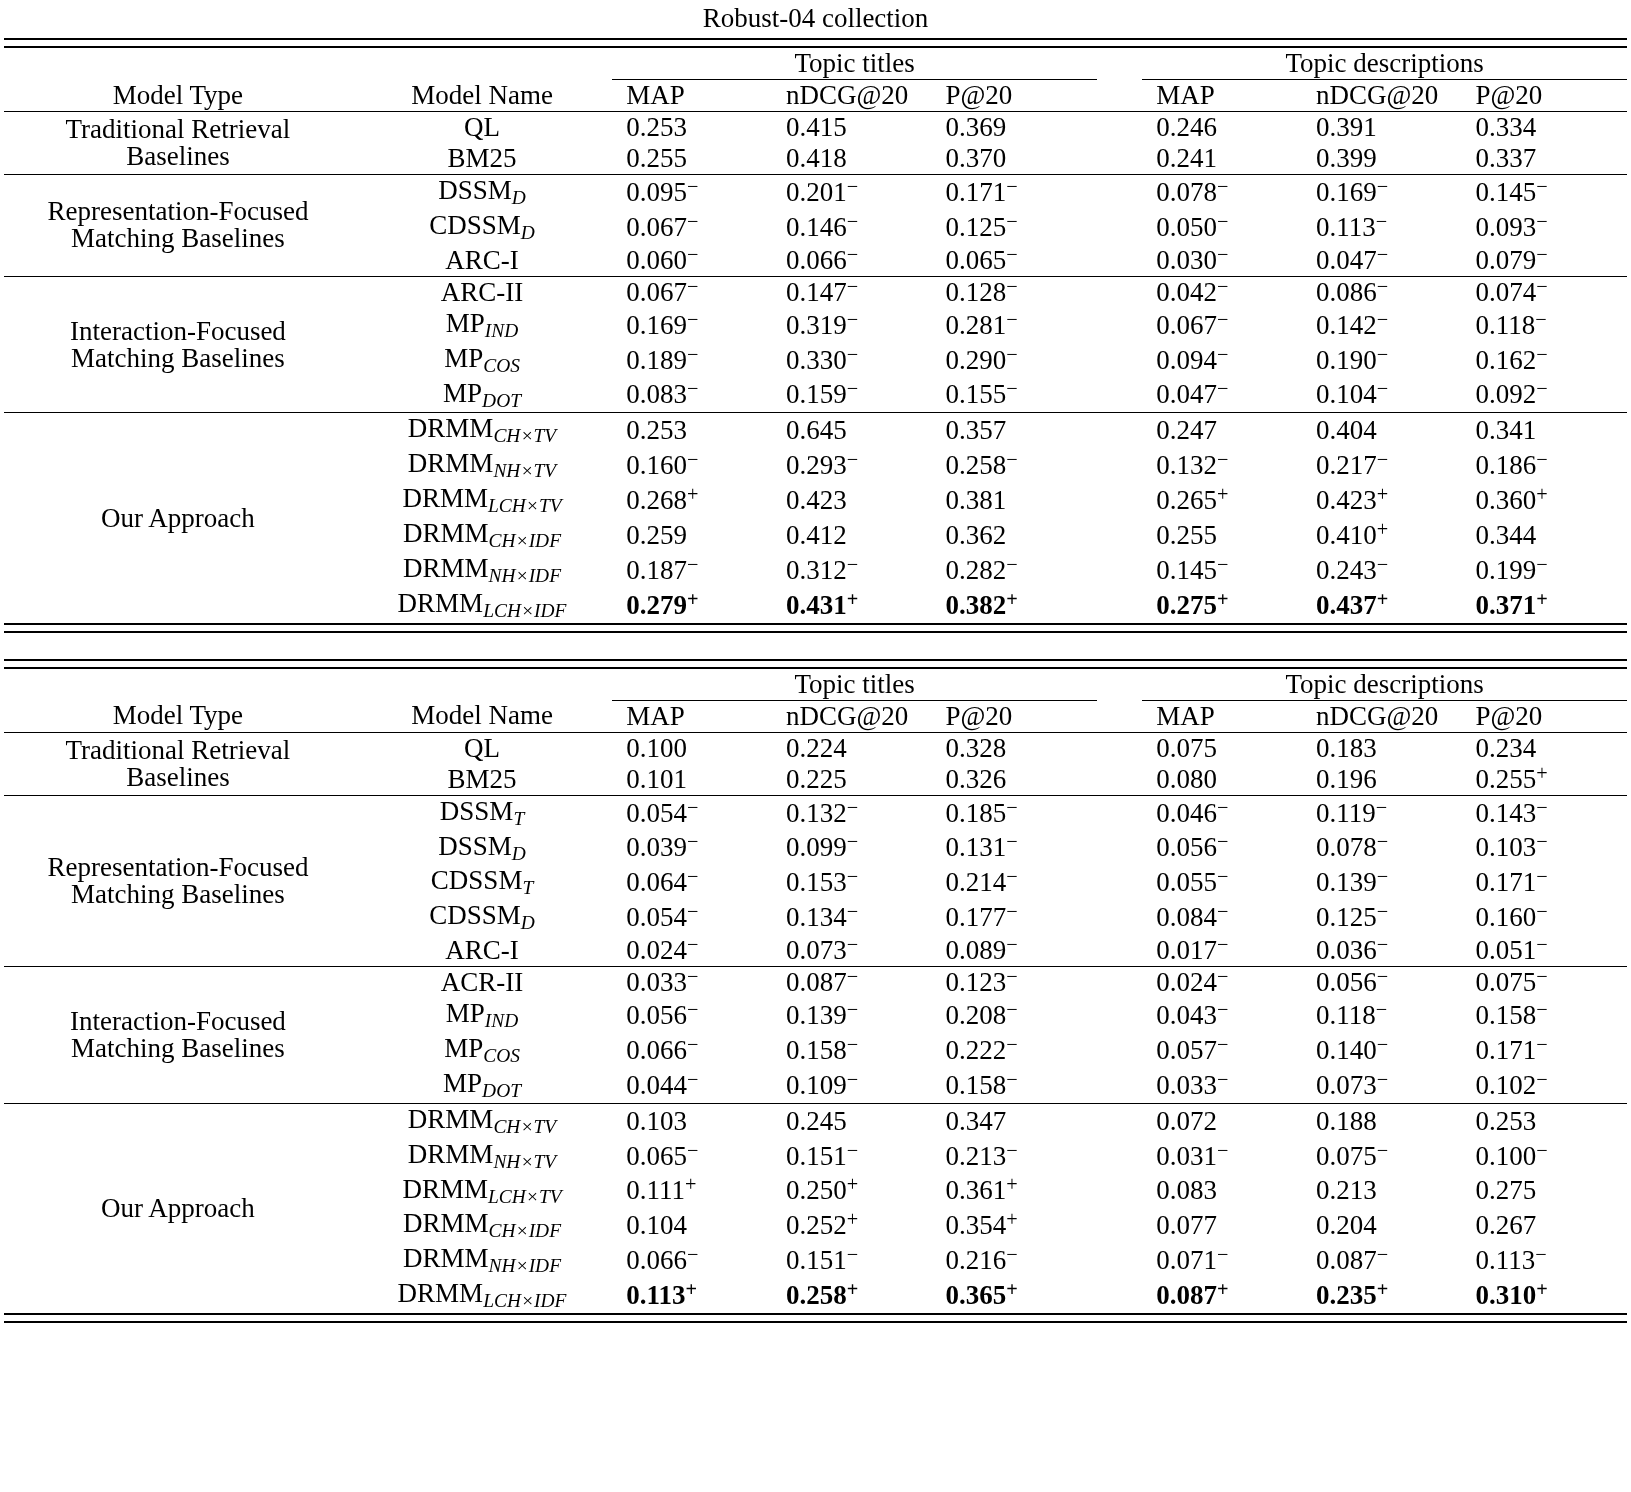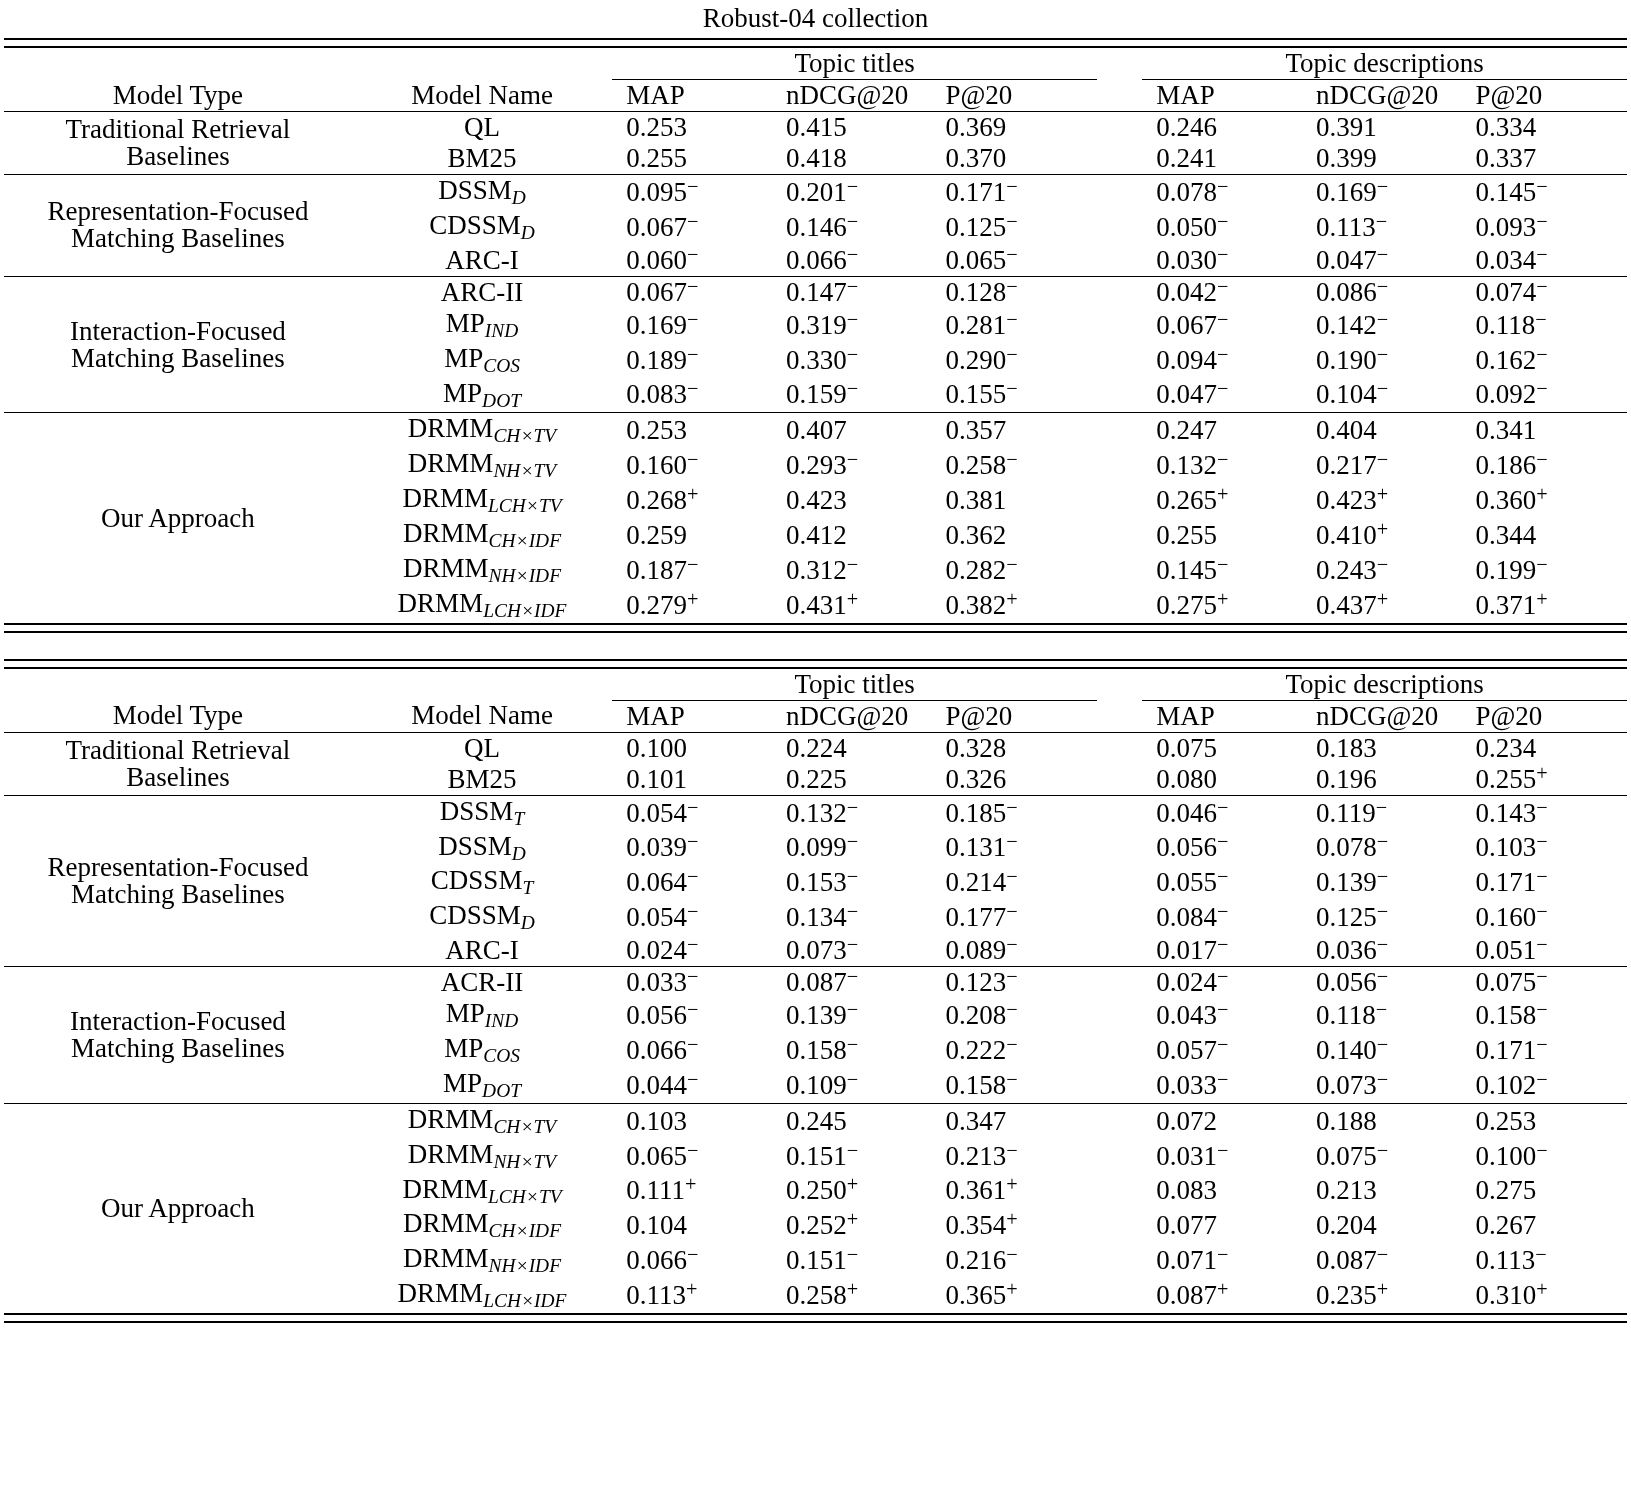--- a/index.html
+++ b/index.html
@@ -87,21 +87,21 @@
     font-size: 0.72em;
     font-style: italic;
     vertical-align: -0.28em;
   }
   sup {
     font-size: 0.75em;
     vertical-align: 0.42em;
     line-height: 0;
   }
   .bold {
-    font-weight: normal;
+    font-weight: bold;
   }
   .gap {
     height: 26px;
   }
   .grouprow-label {
     text-align: center;
   }
   .colgap { width: 36px; padding: 0 !important; }
 </style>
 </head>
@@ -189,21 +189,21 @@
               <td class="c-val"><span>0.093</span><sup>−</sup></td>
             </tr>
             <tr class="datarow">
               <td class="c-name"><span>ARC-I</span></td>
               <td class="c-val first-of-group"><span>0.060</span><sup>−</sup></td>
               <td class="c-val"><span>0.066</span><sup>−</sup></td>
               <td class="c-val"><span>0.065</span><sup>−</sup></td>
               <td class="colgap"></td>
               <td class="c-val first-of-group"><span>0.030</span><sup>−</sup></td>
               <td class="c-val"><span>0.047</span><sup>−</sup></td>
-              <td class="c-val"><span>0.034</span><sup>−</sup></td>
+              <td class="c-val"><span>0.079</span><sup>−</sup></td>
             </tr>
             <tr class="sep">
               <td colspan="9"></td>
             </tr>
             <tr class="datarow">
               <td class="c-type grouprow-label" rowspan="4">
                 <div>Interaction-Focused</div>
                 <div>Matching Baselines</div>
               </td>
               <td class="c-name"><span>ARC-II</span></td>
@@ -247,21 +247,21 @@
             </tr>
             <tr class="sep">
               <td colspan="9"></td>
             </tr>
             <tr class="datarow">
               <td class="c-type grouprow-label" rowspan="6">
                 <div>Our Approach</div>
               </td>
               <td class="c-name"><span>DRMM</span><sub>CH×TV</sub></td>
               <td class="c-val first-of-group"><span>0.253</span></td>
-              <td class="c-val"><span>0.407</span></td>
+              <td class="c-val"><span>0.645</span></td>
               <td class="c-val"><span>0.357</span></td>
               <td class="colgap"></td>
               <td class="c-val first-of-group"><span>0.247</span></td>
               <td class="c-val"><span>0.404</span></td>
               <td class="c-val"><span>0.341</span></td>
             </tr>
             <tr class="datarow">
               <td class="c-name"><span>DRMM</span><sub>NH×TV</sub></td>
               <td class="c-val first-of-group"><span>0.160</span><sup>−</sup></td>
               <td class="c-val"><span>0.293</span><sup>−</sup></td>

